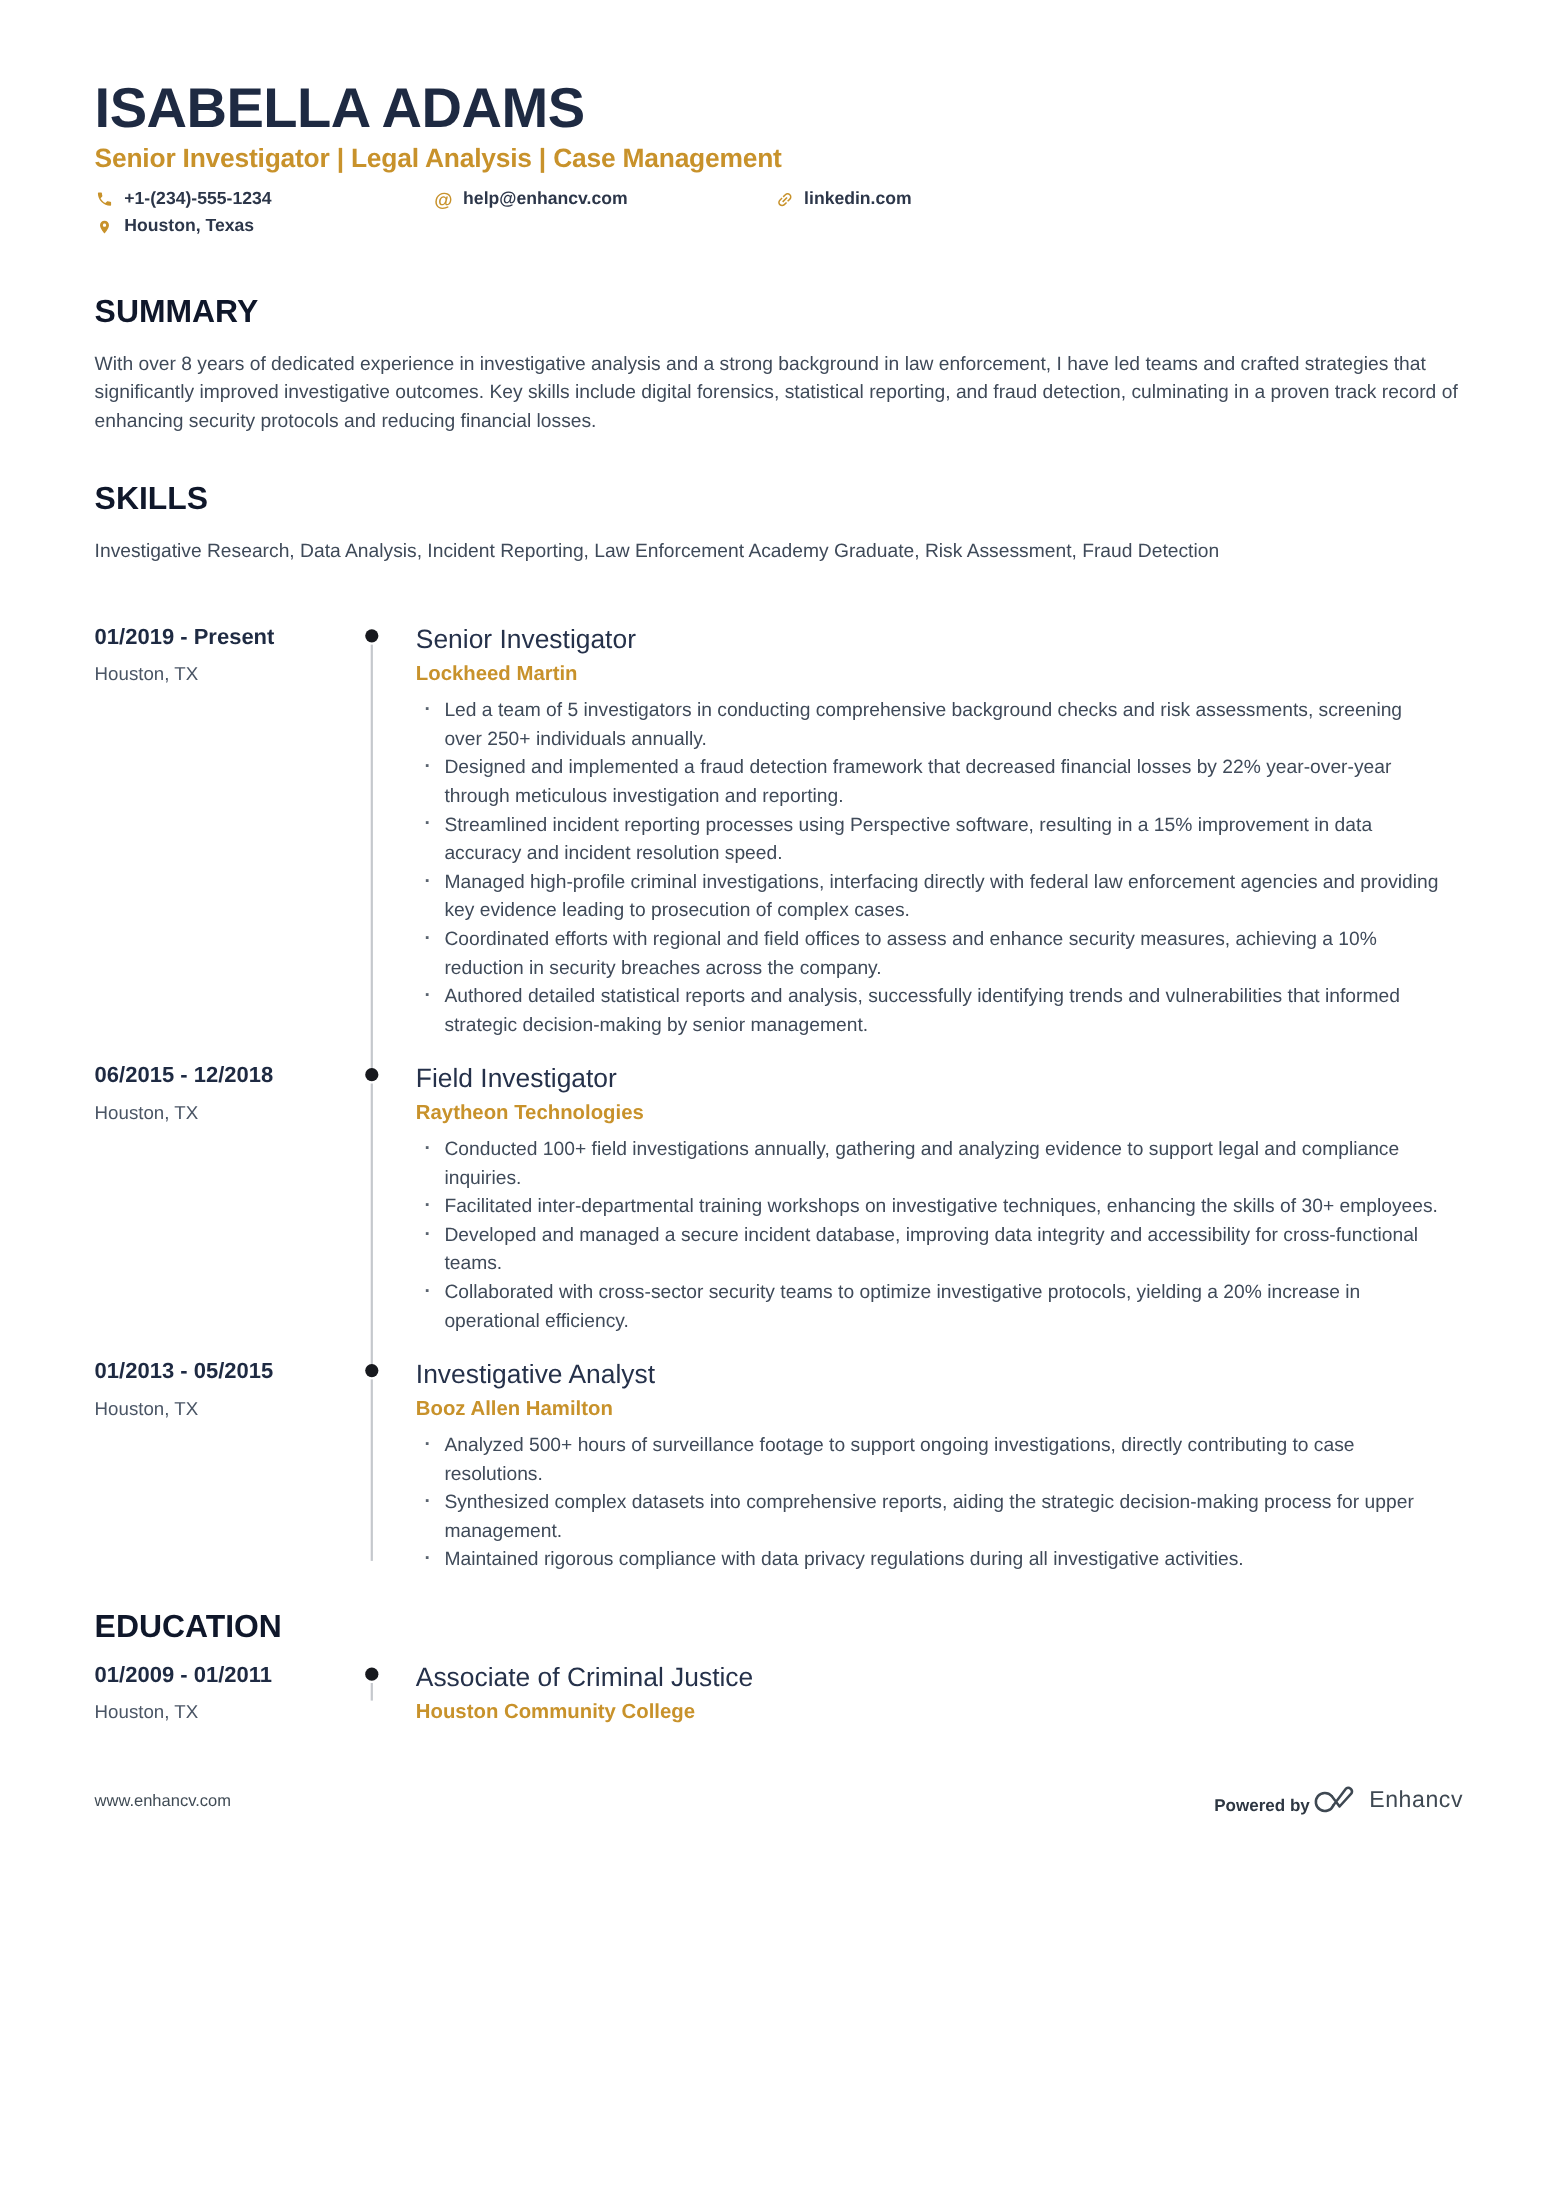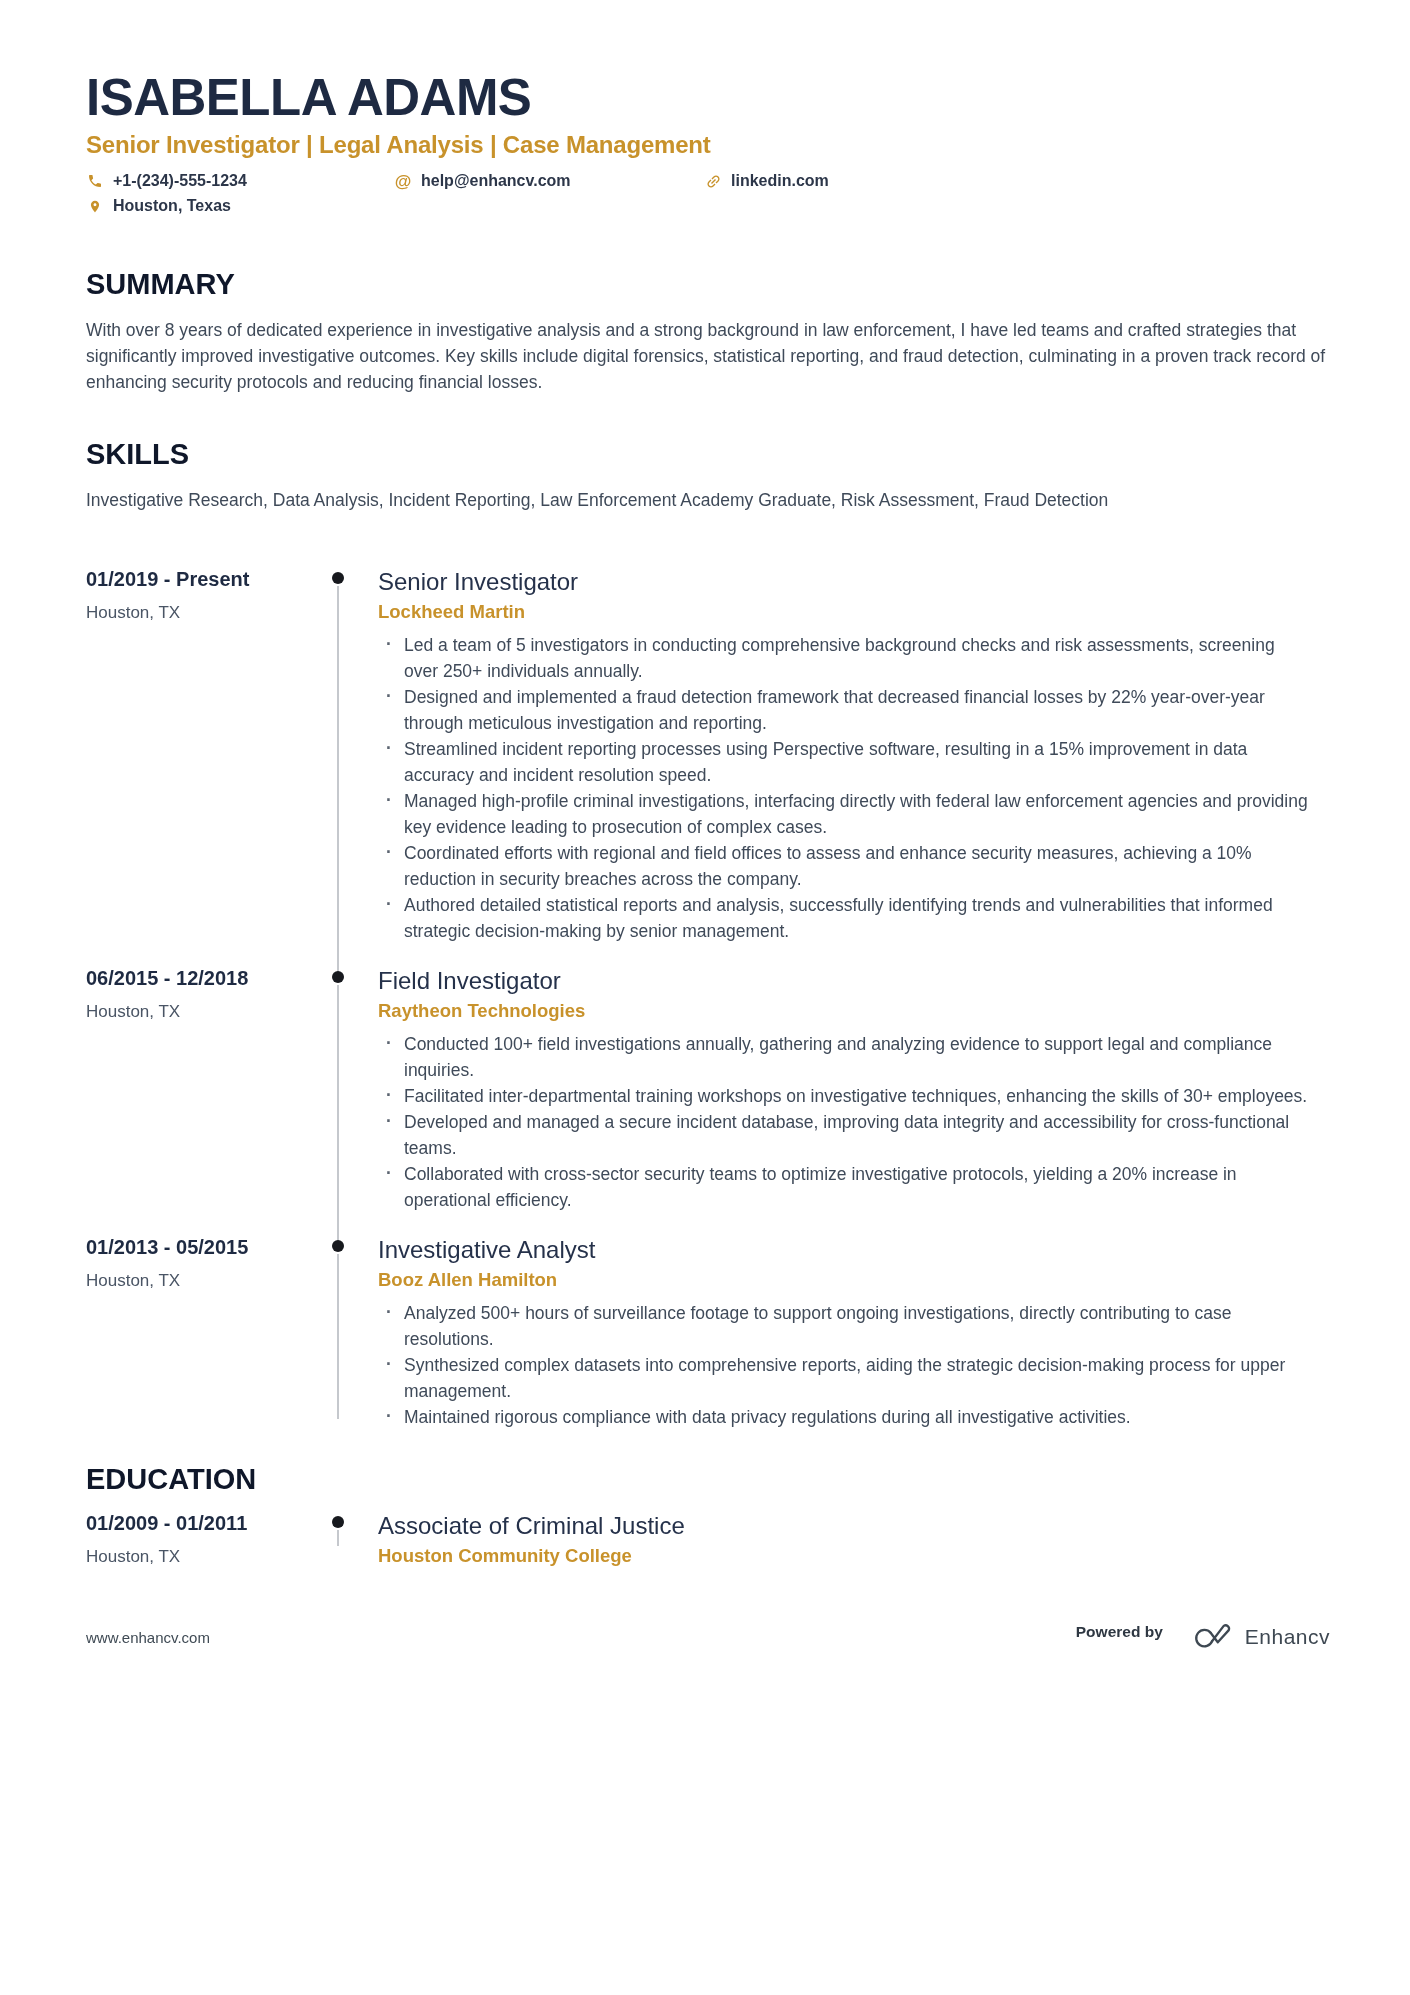--- a/index.html
+++ b/index.html
@@ -35,21 +35,21 @@
   .edu-row .tl-line{bottom:auto;height:16px;}
   .jtitle{font-size:24px;line-height:29px;font-weight:400;color:#25314a;}
   .jcompany{margin-top:5px;font-size:18.5px;line-height:22px;font-weight:700;color:#c8922b;}
   .bullets{list-style:none;margin:9px 0 0;padding:0;max-width:935px;}
   .bullets li{position:relative;padding-left:26px;font-size:17.5px;line-height:26px;color:#3f4a59;}
   .bullets li::before{content:"·";position:absolute;left:8px;top:-1px;color:#5b6470;font-weight:700;}
 
   
   .footer{position:absolute;left:86px;right:80px;bottom:88px;display:flex;justify-content:space-between;align-items:center;}
   .site{font-size:15px;color:#3f4a54;text-decoration:none;}
-  .powered{display:flex;align-items:flex-start;gap:28px;}
+  .powered{display:flex;align-items:flex-end;gap:0;}
   .powered-label{font-size:15.5px;font-weight:600;color:#2e3742;}
   .brandmark{display:flex;align-items:center;gap:10px;}
   .brandname{font-size:21px;color:#3e4852;letter-spacing:0.5px;}
 </style>
 </head>
 <body>
 
 <div class="page">
 
   <header>

